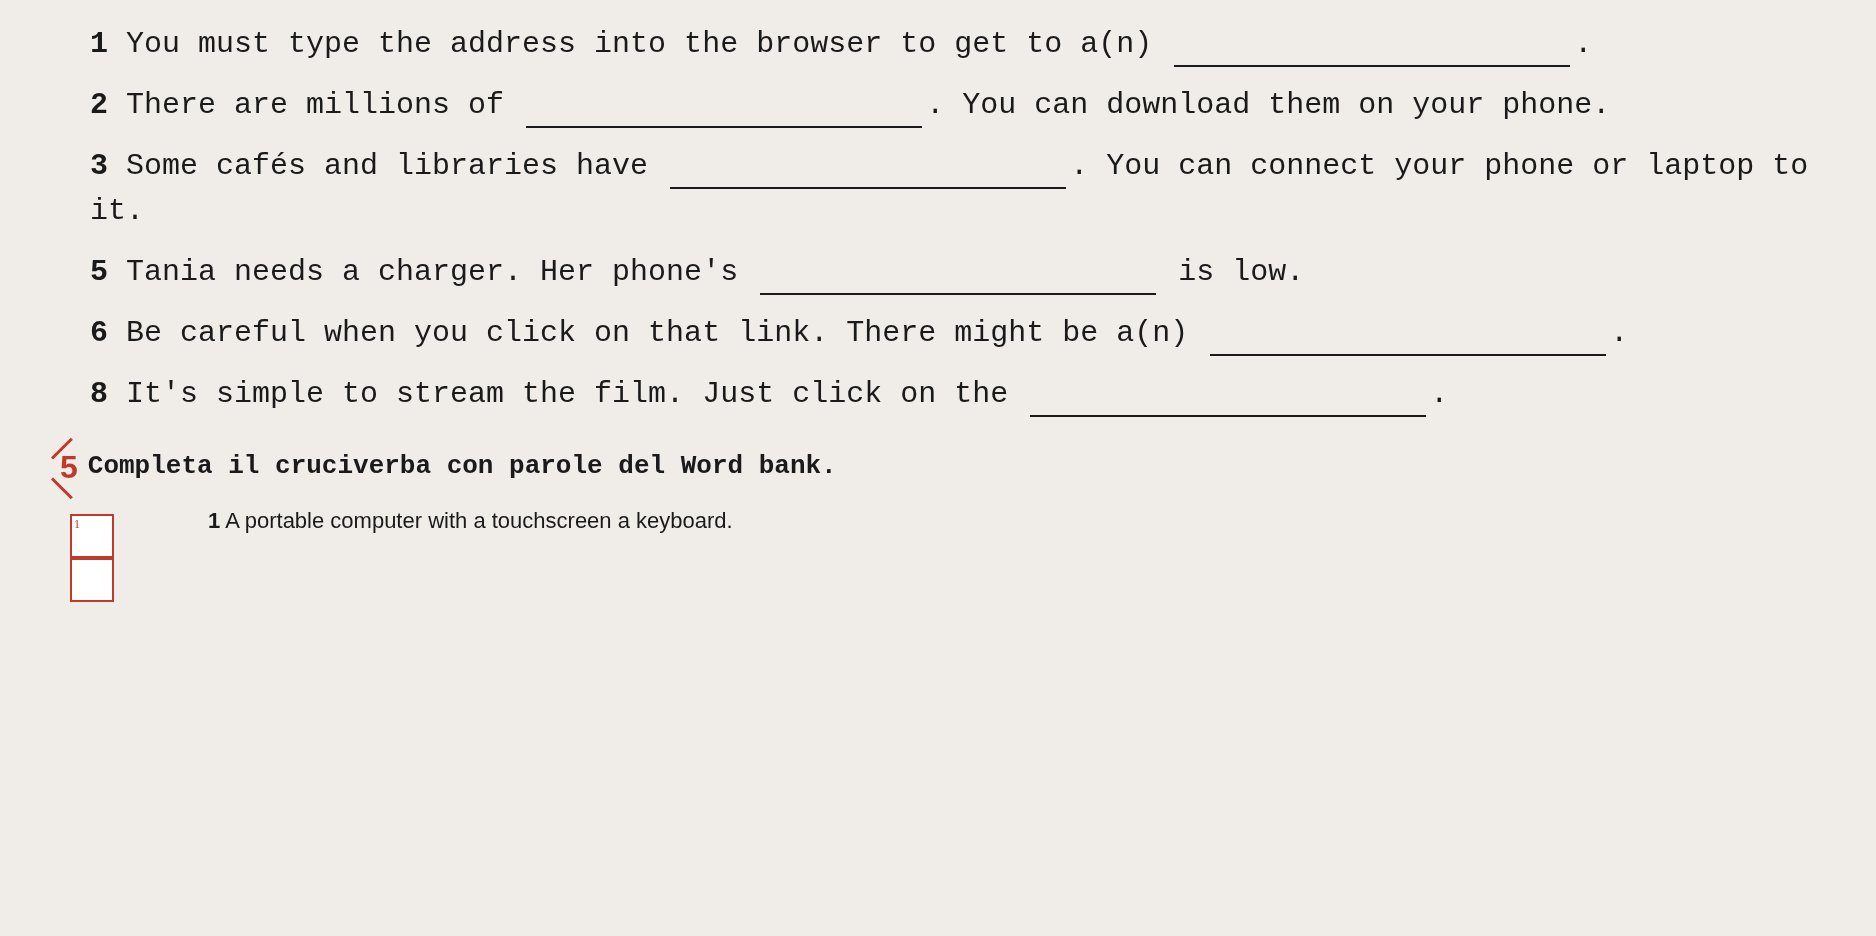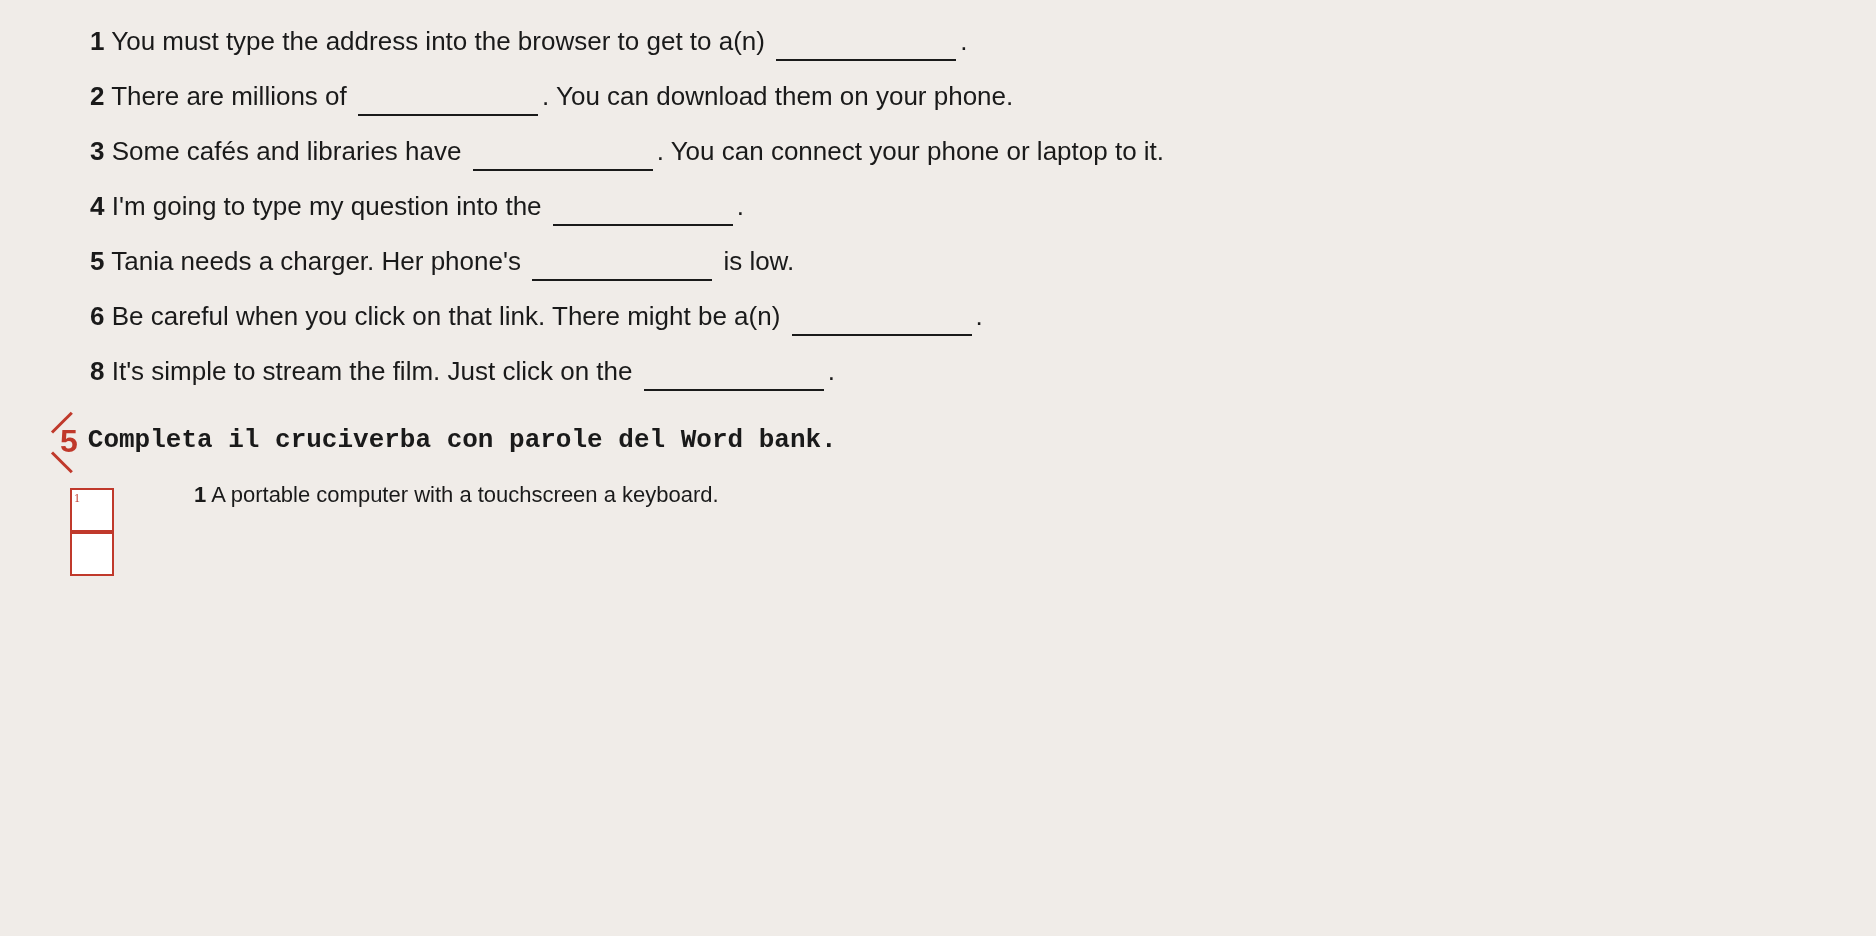--- a/index.html
+++ b/index.html
@@ -43,22 +43,22 @@
       margin-right: 50px;
       font-family: Arial, sans-serif;
     }
 
     .exercises-section {
       padding-left: 30px;
     }
 
     .exercise-item {
       margin-bottom: 14px;
-      font-size: 26px;
-      font-family: Liberation Sans, sans-serif;
+      font-size: 30px;
+      font-family: Liberation Mono, monospace;
       line-height: 1.5;
       color: #1a1a1a;
     }
 
     .blank {
       display: inline-block;
       border-bottom: 2px solid #1a1a1a;
       min-width: 180px;
       margin: 0 4px;
       vertical-align: bottom;
@@ -166,20 +166,21 @@
       color: #1a1a1a;
       margin-bottom: 10px;
     }
 
     .down-clue-item {
       font-size: 22px;
       font-family: Arial, sans-serif;
       color: #1a1a1a;
       line-height: 1.5;
       max-width: 700px;
+      margin-left: 14px;
     }
   </style>
 </head>
 <body>
 
 <div class="page-container">
 
 
   <div class="exercises-section">
 
@@ -191,24 +192,20 @@
     <div class="exercise-item">
       <strong>2</strong> <span>There are millions of</span>
       <span class="blank">&nbsp;&nbsp;&nbsp;&nbsp;&nbsp;&nbsp;&nbsp;&nbsp;&nbsp;&nbsp;&nbsp;&nbsp;&nbsp;&nbsp;&nbsp;&nbsp;&nbsp;&nbsp;&nbsp;&nbsp;&nbsp;&nbsp;</span><span>. You can download them on your phone.</span>
     </div>
 
     <div class="exercise-item">
       <strong>3</strong> <span>Some cafés and libraries have</span>
       <span class="blank">&nbsp;&nbsp;&nbsp;&nbsp;&nbsp;&nbsp;&nbsp;&nbsp;&nbsp;&nbsp;&nbsp;&nbsp;&nbsp;&nbsp;&nbsp;&nbsp;&nbsp;&nbsp;&nbsp;&nbsp;&nbsp;&nbsp;</span><span>. You can connect your phone or laptop to it.</span>
     </div>
 
-    <div class="exercise-item">
-      <strong>4</strong> <span>I'm going to type my question into the</span>
-      <span class="blank">&nbsp;&nbsp;&nbsp;&nbsp;&nbsp;&nbsp;&nbsp;&nbsp;&nbsp;&nbsp;&nbsp;&nbsp;&nbsp;&nbsp;&nbsp;&nbsp;&nbsp;&nbsp;&nbsp;&nbsp;&nbsp;&nbsp;</span><span>.</span>
-    </div>
 
     <div class="exercise-item">
       <strong>5</strong> <span>Tania needs a charger. Her phone's</span>
       <span class="blank">&nbsp;&nbsp;&nbsp;&nbsp;&nbsp;&nbsp;&nbsp;&nbsp;&nbsp;&nbsp;&nbsp;&nbsp;&nbsp;&nbsp;&nbsp;&nbsp;&nbsp;&nbsp;&nbsp;&nbsp;&nbsp;&nbsp;</span><span> is low.</span>
     </div>
 
     <div class="exercise-item">
       <strong>6</strong> <span>Be careful when you click on that link. There might be a(n)</span>
       <span class="blank">&nbsp;&nbsp;&nbsp;&nbsp;&nbsp;&nbsp;&nbsp;&nbsp;&nbsp;&nbsp;&nbsp;&nbsp;&nbsp;&nbsp;&nbsp;&nbsp;&nbsp;&nbsp;&nbsp;&nbsp;&nbsp;&nbsp;</span><span>.</span>
     </div>

